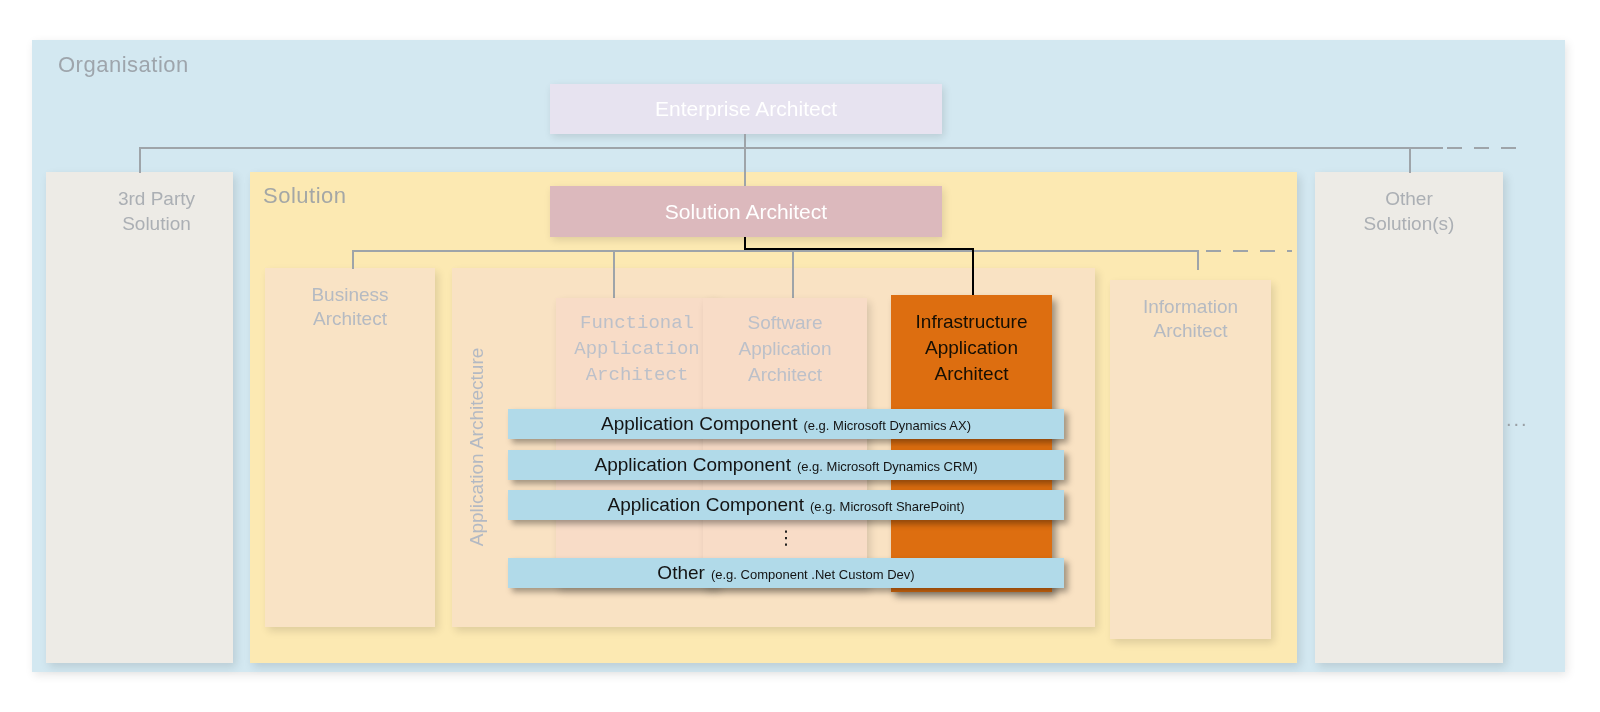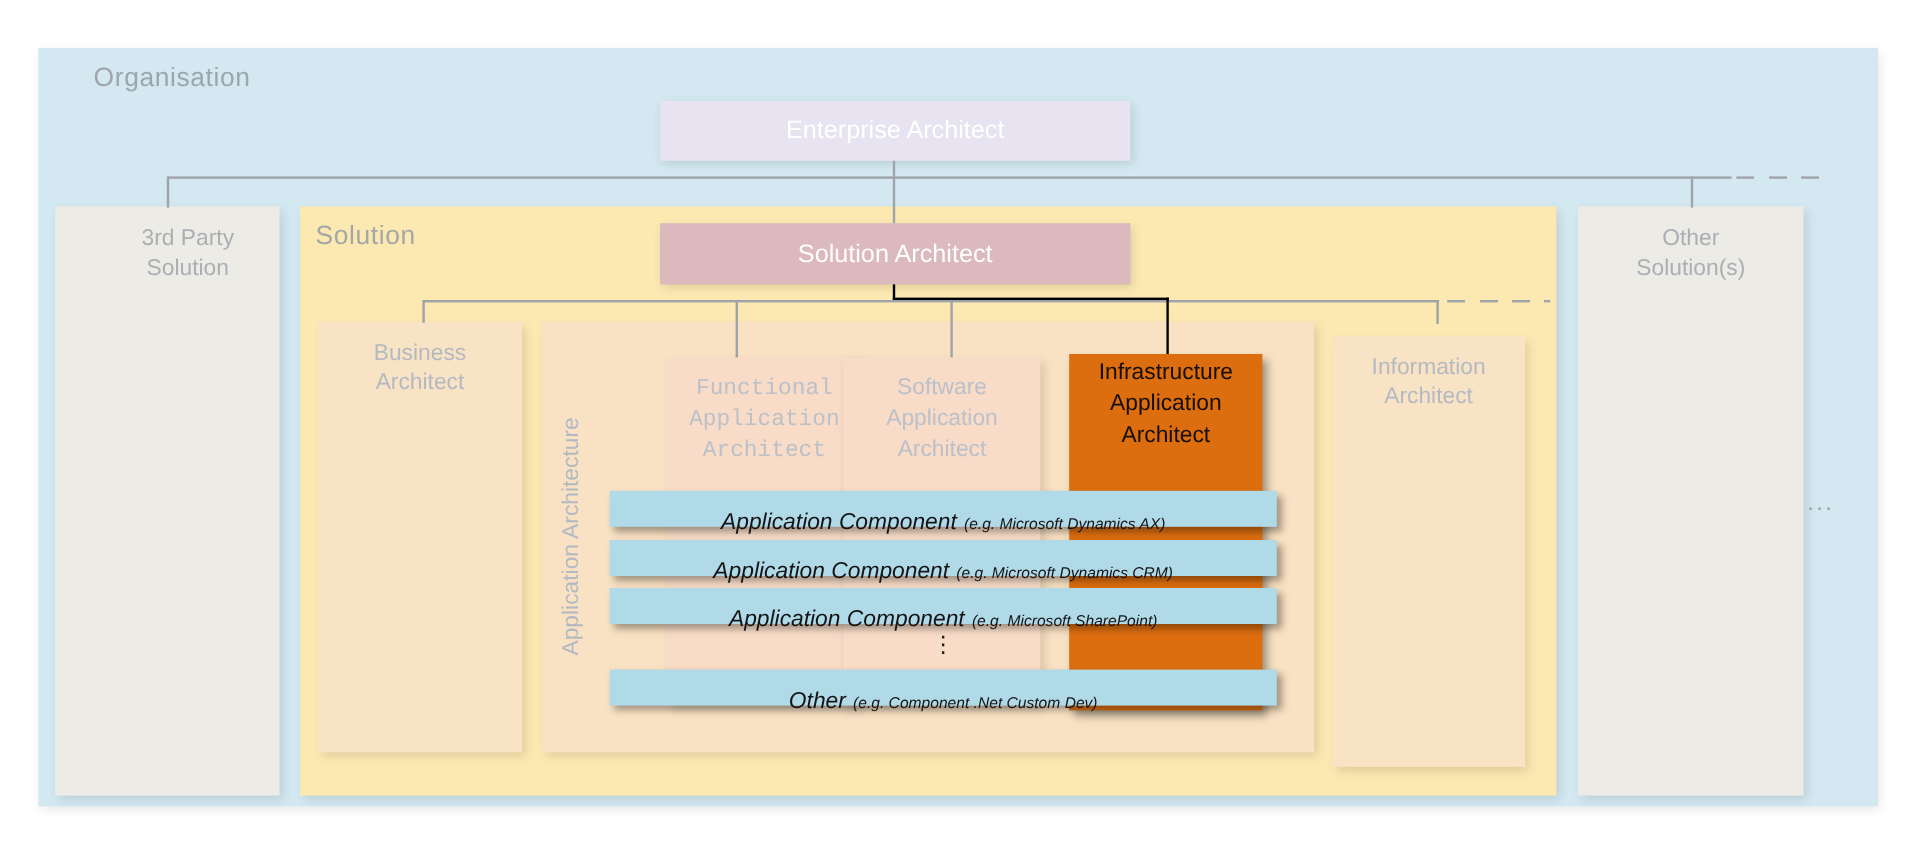--- a/index.html
+++ b/index.html
@@ -21,21 +21,20 @@
   .org-panel {
     left: 32px; top: 40px; width: 1533px; height: 632px;
     background: #d3e8f1;
     box-shadow: 2px 3px 9px rgba(0,0,0,0.10);
     z-index: 1;
   }
   .org-label {
     left: 58px; top: 52px;
     font-size: 22px; color: #9ea5ac; letter-spacing: 0.5px;
     z-index: 2;
-    margin-left: 20px;
   }
   .neutral-panel {
     background: #edebe6;
     box-shadow: 3px 4px 9px rgba(0,0,0,0.12);
     z-index: 2;
     color: #abafb4; font-size: 19px; line-height: 25px;
     text-align: center; padding-top: 14px;
     white-space: pre-line;
   }
   .third-party { left: 46px; top: 172px; width: 187px; height: 491px; padding-left: 34px; }
@@ -100,33 +99,32 @@
     padding-top: 12px;
     z-index: 5;
   }
   .functional-box { left: 556px; top: 298px; width: 162px; height: 290px; font-family: Liberation Mono, monospace; }
   .software-box { left: 703px; top: 298px; width: 164px; height: 290px; }
   .infrastructure-box {
     left: 891px; top: 295px; width: 161px; height: 297px;
     background: #dd6e10;
     box-shadow: 4px 5px 7px rgba(0,0,0,0.38);
     color: #160f04; font-size: 19px; line-height: 26px;
-    padding-top: 3px;
+    padding-top: 14px;
     z-index: 6;
   }
 
   
   .bar {
     left: 508px; width: 556px; height: 30px;
     background: #b1dae9;
     box-shadow: 4px 4px 6px rgba(0,0,0,0.35);
     z-index: 7;
     display: flex; align-items: baseline; justify-content: center;
-    padding-top: 12px;
-    font-style: italic;
+    padding-top: 0;
   }
   .bar-main { font-size: 19px; color: #141414; line-height: 30px; }
   .bar-example { font-size: 13px; color: #141414; margin-left: 6px; text-align: center; }
   .bar-1 { top: 409px; }
   .bar-2 { top: 450px; }
   .bar-3 { top: 490px; }
   .bar-4 { top: 558px; }
   .bars-ellipsis {
     left: 508px; top: 524px; width: 556px; height: 30px;
     text-align: center; font-size: 19px; line-height: 28px; color: #1c1c1c;

